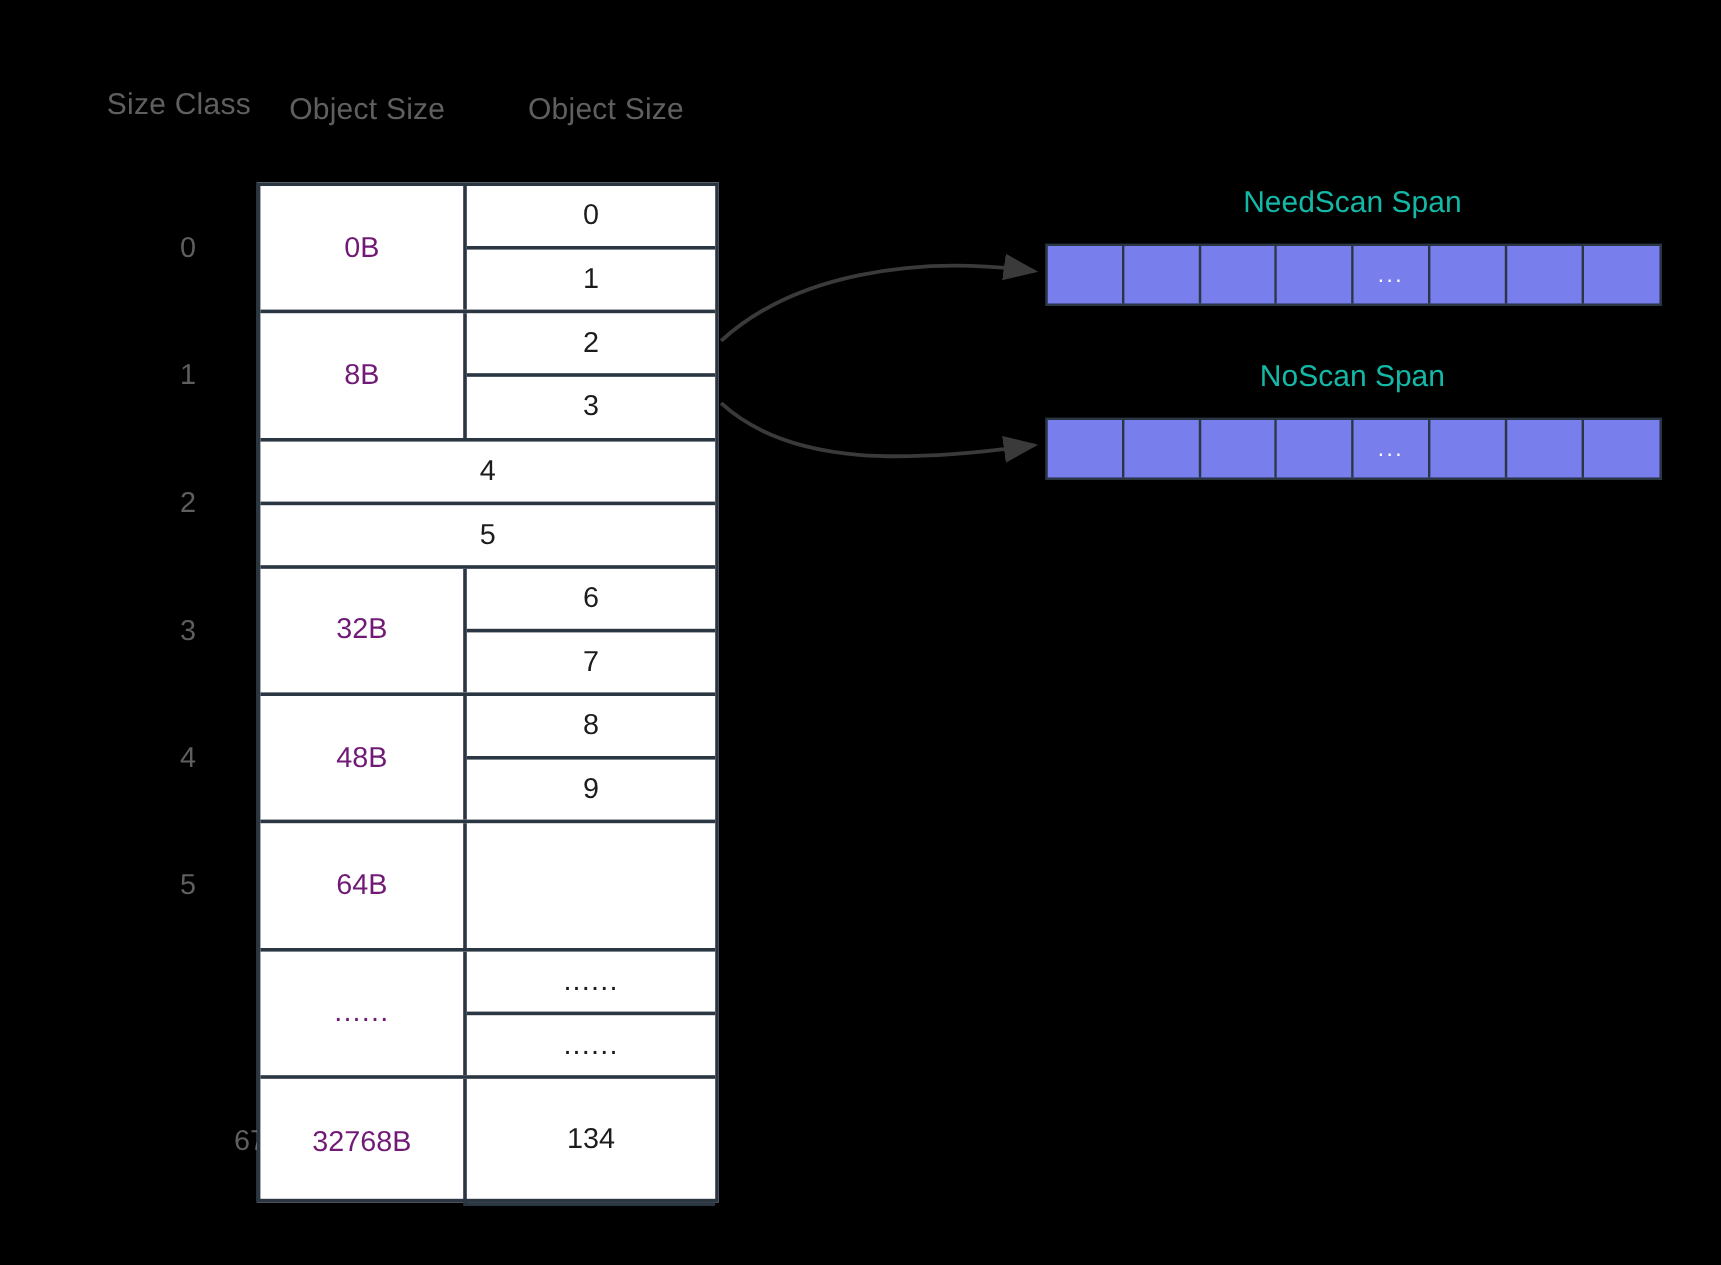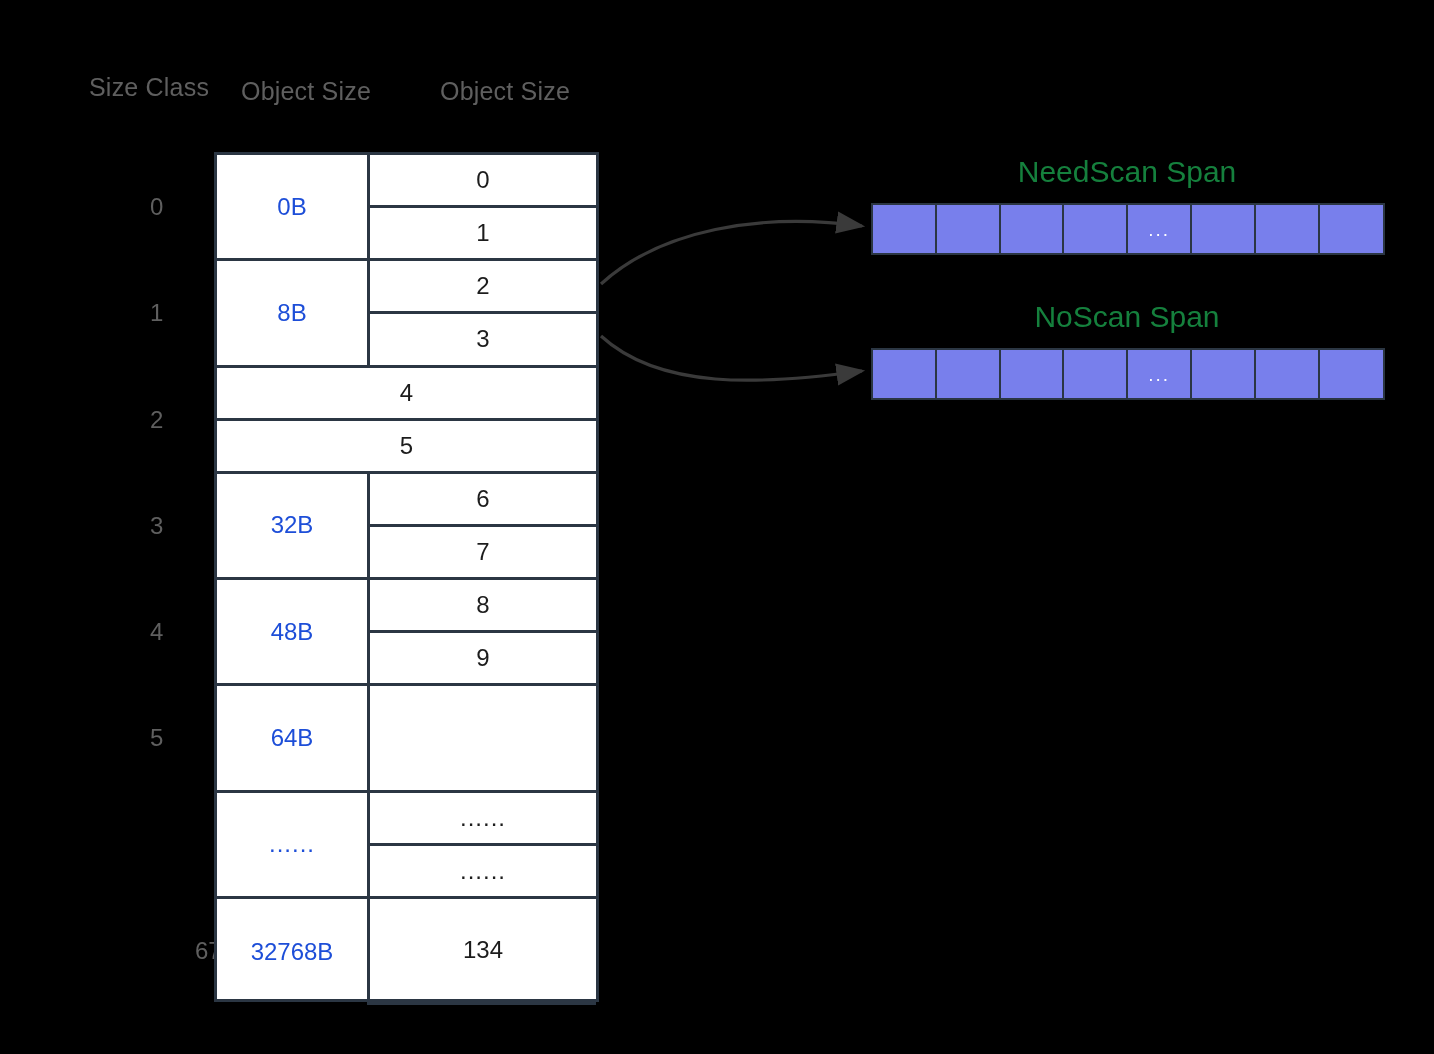--- a/index.html
+++ b/index.html
@@ -55,27 +55,27 @@
     left: 0;
     width: 100%;
     height: 106.25px;
     box-sizing: border-box;
     border-bottom: 3px solid #2b3643;
     display: flex;
   }
   .class-block.last { border-bottom: none; }
 
   .size-cell {
-    width: 153px;
+    width: 172px;
     box-sizing: border-box;
     border-right: 3px solid #2b3643;
     display: flex;
     align-items: center;
     justify-content: center;
-    color: #1d4ed8;
+    color: #701a75;
     font-size: 24px;
   }
   .obj-cells {
     flex: 1;
     display: flex;
     flex-direction: column;
     box-sizing: border-box;
   }
   .obj-cell {
     flex: 1;
@@ -92,22 +92,22 @@
   .dots-cell { letter-spacing: 1px; }
 
   
   .span-group { position: absolute; }
   .span-title {
     position: absolute;
     top: 0;
     left: 0;
     width: 100%;
     text-align: center;
-    color: #15803d;
-    font-size: 30px;
+    color: #14b8a6;
+    font-size: 25px;
     white-space: nowrap;
   }
   .span-row {
     position: absolute;
     top: 48px;
     left: 0;
     display: flex;
     border: 2px solid #2b3643;
     box-sizing: border-box;
   }

